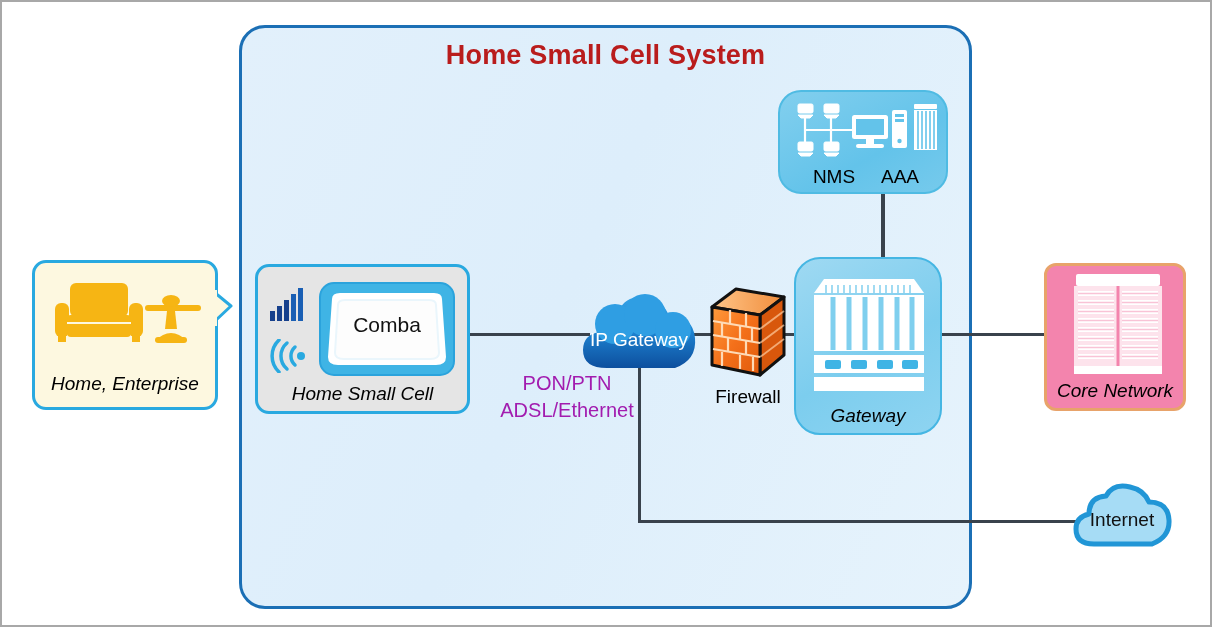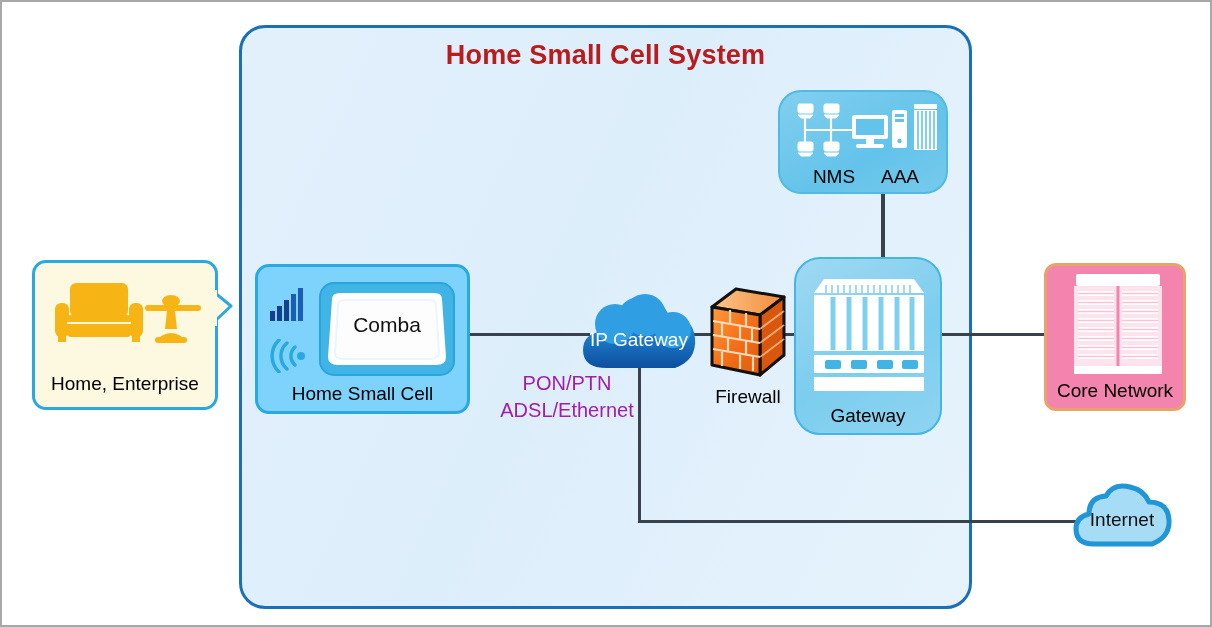--- a/index.html
+++ b/index.html
@@ -76,32 +76,33 @@
     width: 150px;
     height: 80px;
   }
   .card-label {
     position: absolute;
     left: 0;
     width: 100%;
     text-align: center;
     font-size: 19px;
     color: #000000;
+    font-style: italic;
   }
   #home-enterprise .card-label { bottom: 12px; }
 
   
   #home-small-cell {
     left: 253px;
     top: 262px;
     width: 215px;
     height: 150px;
     border: 3px solid #29a9e0;
     border-radius: 14px;
-    background: #7dd3fc;
+    background: #e5e5e5;
     box-sizing: border-box;
   }
   #home-small-cell .card-label { bottom: 6px; font-size: 19px; }
   #signal-bars { left: 12px; top: 20px; width: 38px; height: 34px; }
   #wifi-icon   { left: 10px; top: 72px; width: 42px; height: 34px; }
   #comba-device {
     left: 60px;
     top: 14px;
     width: 138px;
     height: 96px;

